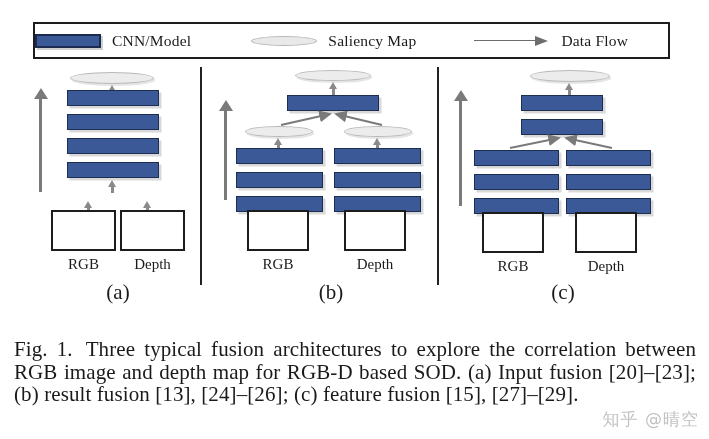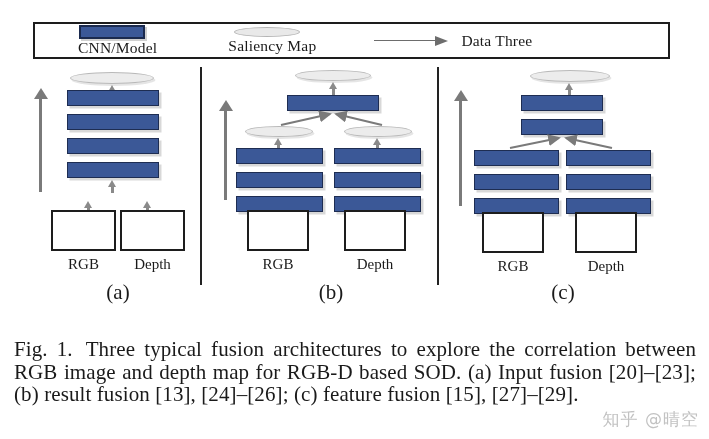--- a/index.html
+++ b/index.html
@@ -4,22 +4,22 @@
 <style>
   html,body{margin:0;padding:0;background:#ffffff;}
   body{width:709px;height:439px;position:relative;overflow:hidden;
        font-family:"Liberation Serif","DejaVu Serif",serif;color:#1a1a1a;}
 
   
   #legend{position:absolute;left:33px;top:22px;width:637px;height:37px;
           border:2px solid #1d1d1d;background:#fff;box-sizing:border-box;}
   .legend-row{display:flex;align-items:center;height:100%;}
   .legend-item{display:flex;align-items:center;}
-  .lg1{margin-left:32px;flex-direction:column;}
-  .lg2{margin-left:60px;flex-direction:column;}
+  .lg1{}
+  .lg2{margin-left:60px;}
   .lg3{margin-left:58px;}
   .legend-label{font-size:15.5px;margin-left:11px;white-space:nowrap;letter-spacing:.2px;}
 
   .swatch-cnn{width:66px;height:14px;background:#3b5897;
               border:2px solid #1b2a4e;box-sizing:border-box;
               box-shadow:2px 2px 0 rgba(205,205,205,.95);}
   .swatch-sal{width:66px;height:10px;background:#e9e9e9;border:1.4px solid #b4b4b4;
               border-radius:50%/50%;box-sizing:border-box;}
   .swatch-flow{width:76px;height:12px;position:relative;}
   .swatch-flow .shaft{position:absolute;left:0;top:5px;width:62px;height:1.8px;background:#6d6d6d;}
@@ -92,21 +92,21 @@
     <div class="legend-item lg2">
       <span class="swatch-sal"></span>
       <span class="legend-label">Saliency Map</span>
     </div>
 
     <div class="legend-item lg3">
       <span class="swatch-flow">
         <span class="shaft"></span>
           <span class="head"></span>
       </span>
-      <span class="legend-label">Data Three</span>
+      <span class="legend-label">Data Flow</span>
     </div>
 
   </div>
 </div>
 
 <div id="diagram">
 
   <div class="vsep" id="sep1"></div>
   <div class="vsep" id="sep2"></div>
 

